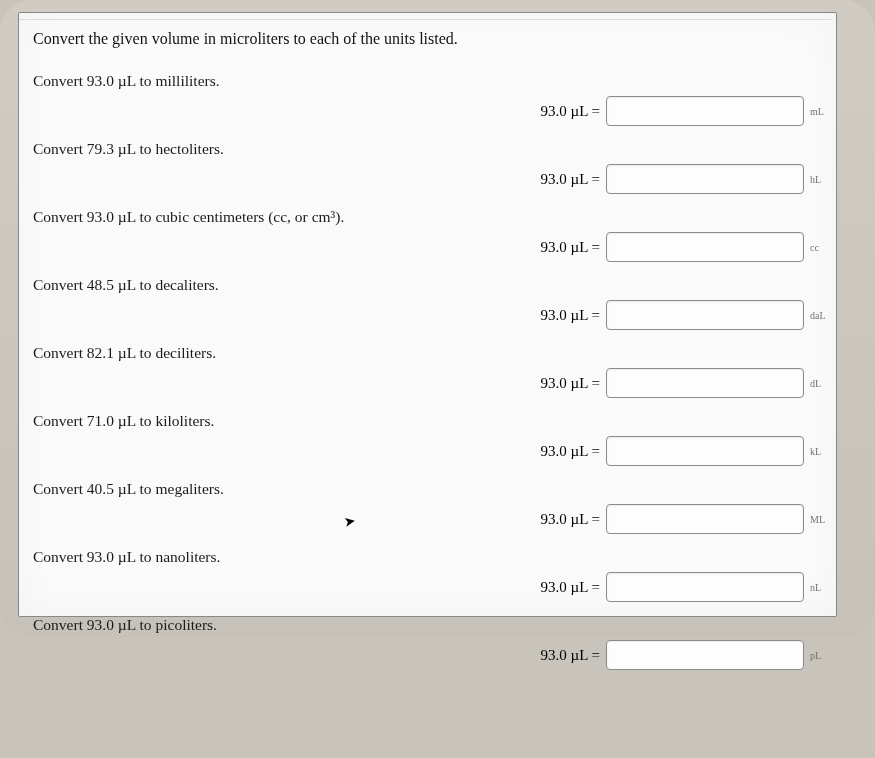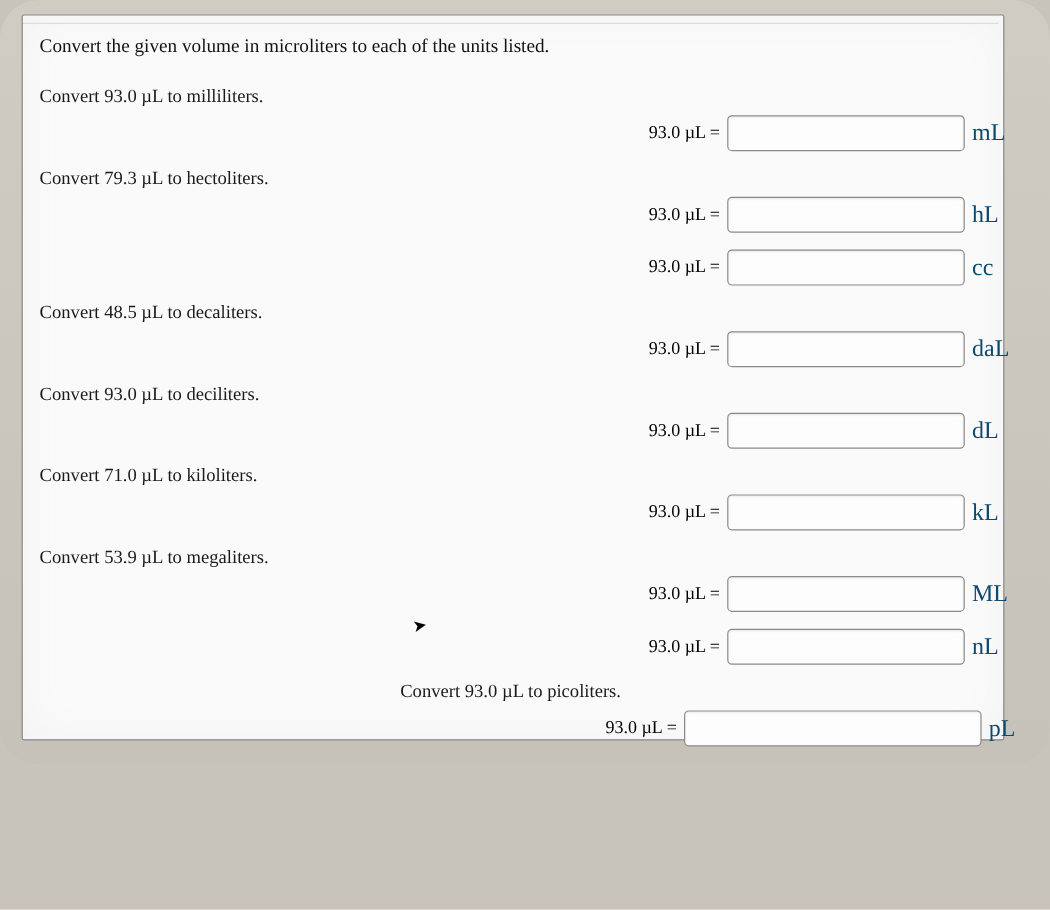--- a/index.html
+++ b/index.html
@@ -68,22 +68,22 @@
       border: 1px solid #8a8a8a;
       border-radius: 4px;
       background: #fdfdfd;
       font-size: 15px;
       padding: 2px 6px;
       font-family: inherit;
       outline: none;
       box-shadow: inset 0 1px 2px rgba(0,0,0,0.08);
     }
     .unit {
-      font-size: 20px;
-      color: #0c4a6e;
+      font-size: 10px;
+      color: #737373;
       margin-left: 6px;
       min-width: 30px;
     }
     .top-hairline {
       border: none;
       border-top: 1px solid rgba(0,0,0,0.10);
       margin: -6px -14px 10px -14px;
     }
     .cursor {
       position: absolute;
@@ -117,72 +117,74 @@
       <div class="question-block">
         <div class="prompt">Convert 79.3 µL to hectoliters.</div>
         <div class="answer-row">
           <span class="lhs">93.0 µL =</span>
           <input class="answer-input" type="text" style="">
           <span class="unit">hL</span>
         </div>
       </div>
 
       <div class="question-block">
+        <div class="prompt">Convert 93.0 µL to cubic centimeters (cc, or cm³).</div>
         <div class="answer-row">
           <span class="lhs">93.0 µL =</span>
           <input class="answer-input" type="text" style="">
           <span class="unit">cc</span>
         </div>
       </div>
 
       <div class="question-block">
         <div class="prompt">Convert 48.5 µL to decaliters.</div>
         <div class="answer-row">
           <span class="lhs">93.0 µL =</span>
           <input class="answer-input" type="text" style="">
           <span class="unit">daL</span>
         </div>
       </div>
 
       <div class="question-block">
-        <div class="prompt">Convert 93.0 µL to deciliters.</div>
+        <div class="prompt">Convert 82.1 µL to deciliters.</div>
         <div class="answer-row">
           <span class="lhs">93.0 µL =</span>
           <input class="answer-input" type="text" style="">
           <span class="unit">dL</span>
         </div>
       </div>
 
       <div class="question-block">
         <div class="prompt">Convert 71.0 µL to kiloliters.</div>
         <div class="answer-row">
           <span class="lhs">93.0 µL =</span>
           <input class="answer-input" type="text" style="">
           <span class="unit">kL</span>
         </div>
       </div>
 
       <div class="question-block">
-        <div class="prompt">Convert 53.9 µL to megaliters.</div>
+        <div class="prompt">Convert 40.5 µL to megaliters.</div>
         <div class="answer-row">
           <span class="lhs">93.0 µL =</span>
           <input class="answer-input" type="text" style="">
           <span class="unit">ML</span>
         </div>
       </div>
 
       <div class="question-block">
+        <div class="prompt">Convert 93.0 µL to nanoliters.</div>
         <div class="answer-row">
           <span class="lhs">93.0 µL =</span>
           <input class="answer-input" type="text" style="">
           <span class="unit">nL</span>
         </div>
       </div>
 
-      <div class="question-block" style="margin-bottom:0;align-items:center;">
+      <div class="question-block" style="margin-bottom:0;">
         <div class="prompt">Convert 93.0 µL to picoliters.</div>
         <div class="answer-row">
           <span class="lhs">93.0 µL =</span>
           <input class="answer-input" type="text" style="">
           <span class="unit">pL</span>
         </div>
       </div>
 
     </div>
 

